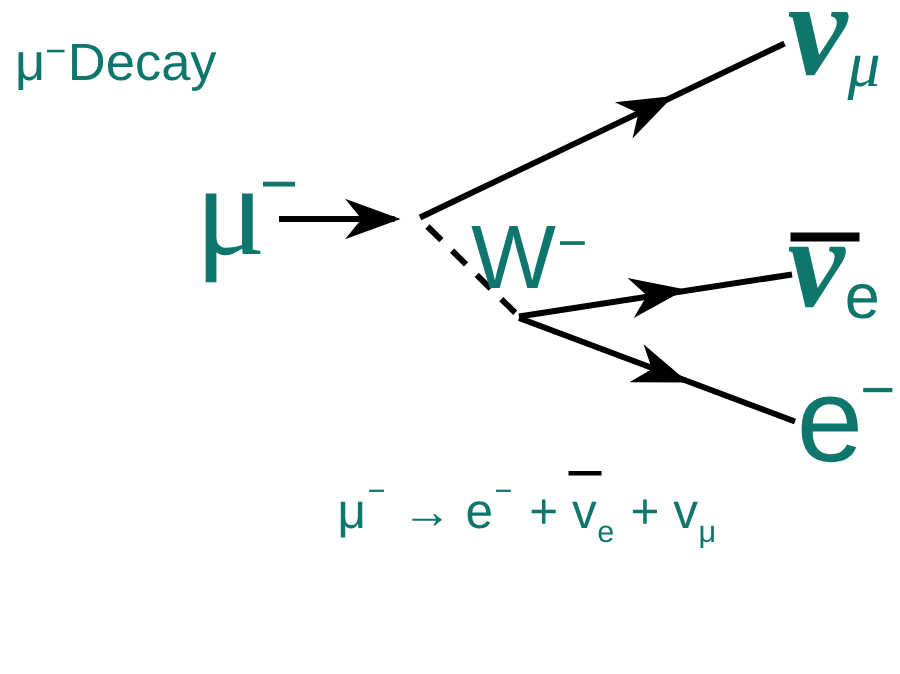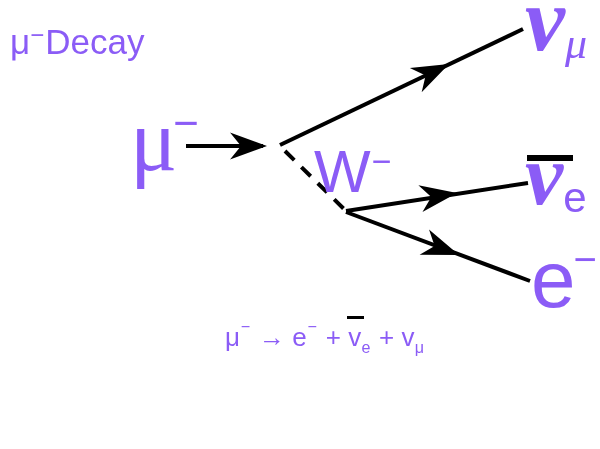--- a/index.html
+++ b/index.html
@@ -1,21 +1,21 @@
 <!DOCTYPE html>
 <html><head>
 <meta charset="utf-8">
 <style>
   html, body { margin: 0; padding: 0; background: #ffffff; }
   .fig {
     position: relative;
     width: 600px;
     height: 449px;
     background: #ffffff;
-    color: #8b5cf6;
+    color: #0f766e;
     font-family: "Liberation Sans", sans-serif;
     overflow: hidden;
   }
   .fig svg { position: absolute; left: 0; top: 0; }
   .lbl { position: absolute; line-height: 1; white-space: nowrap; }
   .nu { font-family: "Liberation Serif", serif; font-style: italic; font-weight: bold; }
 
   
   .title { left: 10px; top: 24px; font-size: 35px; }
   .title .sup { font-size: 24px; position: relative; top: -0.45em; margin-right: 1px; }
@@ -35,21 +35,21 @@
   
   .nuebar { left: 525px; top: 132px; font-size: 86px; }
   .nuebar .sub { font-size: 42px; position: relative; top: 0.2em;
                  font-family: "Liberation Sans", sans-serif; font-style: normal; font-weight: normal; }
 
   
   .electron { left: 531px; top: 240px; font-size: 80px; }
   .electron .sup { font-size: 40px; position: relative; top: -0.85em; margin-left: -2px; }
 
   
-  .eq { position: absolute; font-size: 26px; line-height: 1; white-space: nowrap; }
+  .eq { position: absolute; font-size: 33px; line-height: 1; white-space: nowrap; }
   .eq1 { left: 225px; top: 324px; }
   .eq2 { left: 225px; top: 392px; }
   .eq .sup { font-size: 0.62em; position: relative; top: -0.9em; margin: 0 0.1em 0 0.05em; }
   .eq .sub { font-size: 0.62em; position: relative; top: 0.42em; margin: 0 0.08em 0 0.02em; }
   .eq .bar { position: relative; }
   .eq .bar::before {
     content: ""; position: absolute; left: -0.06em; right: -0.1em; top: -0.24em;
     border-top: 0.12em solid #000000;
   }
 </style>

